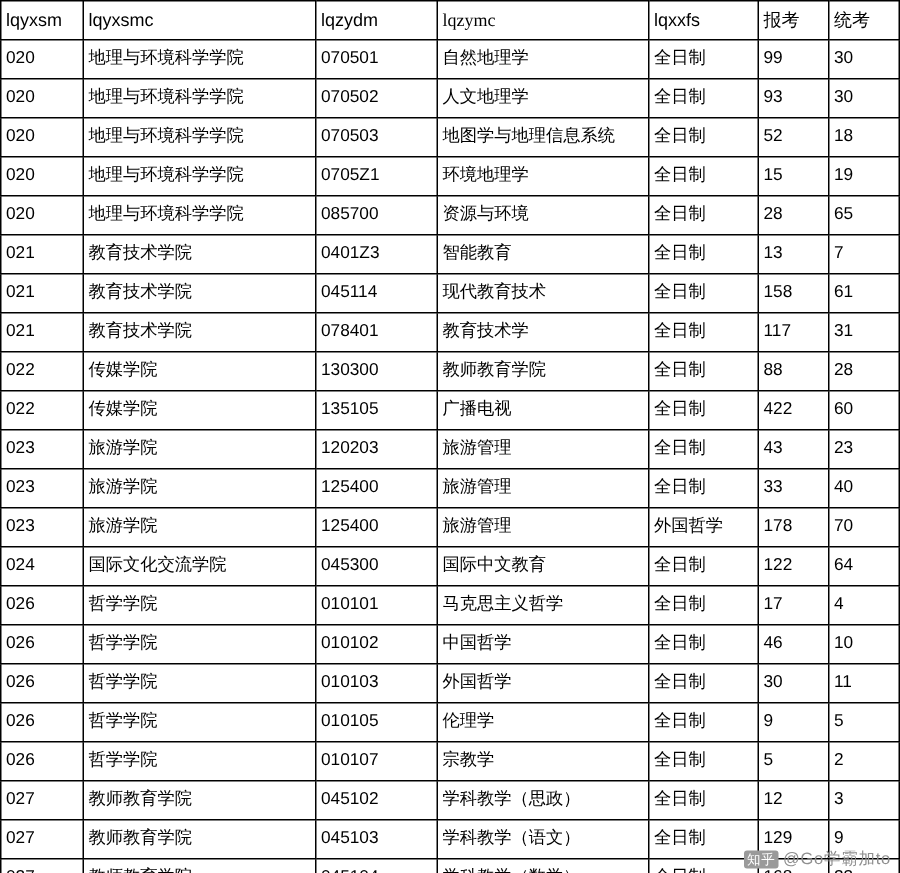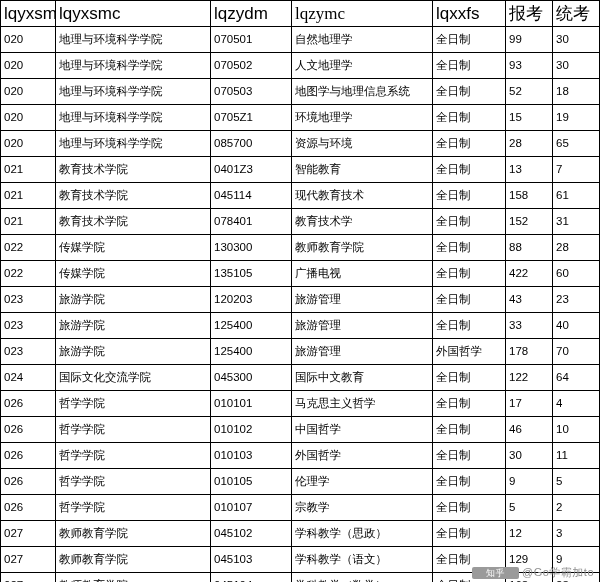--- a/index.html
+++ b/index.html
@@ -34,40 +34,40 @@
   }
   .c-lqyxsm  { width: 48px; }
   .c-lqyxsmc { width: 148px; }
   .c-lqzydm  { width: 74px; }
   .c-lqzymc  { width: 134px; font-family: Liberation Serif, serif; }
   .c-lqxxfs  { width: 66px; }
   .c-bk      { width: 40px; }
   .c-tk      { width: 40px; }
   .c-tmsh    { width: 50px; }
   .num { text-align: left; }
-  .head td { font-size: 17px; }
+  .head td { font-size: 12px; }
   .watermark {
     position: absolute;
     right: 6px;
     bottom: 2px;
     font-size: 11px;
     color: #8f8f8f;
     letter-spacing: 0.5px;
     font-family: "Liberation Sans", "DejaVu Sans", sans-serif;
     white-space: nowrap;
     display: flex;
     align-items: center;
     gap: 3px;
   }
   .wm-logo {
     display: inline-block;
     background: #9a9a9a;
     color: #ffffff;
     font-size: 9px;
-    padding: 0 14px;
+    padding: 0 2px;
     border-radius: 2px;
     line-height: 12px;
   }
 </style>
 </head>
 <body>
 
 <table class="grid">
   <thead>
     <tr class="head">
@@ -151,21 +151,21 @@
         <td class="c-bk num">158</td>
         <td class="c-tk num">61</td>
         <td class="c-tmsh num">0</td>
       </tr>
       <tr>
         <td class="c-lqyxsm">021</td>
         <td class="c-lqyxsmc">教育技术学院</td>
         <td class="c-lqzydm">078401</td>
         <td class="c-lqzymc">教育技术学</td>
         <td class="c-lqxxfs">全日制</td>
-        <td class="c-bk num">152</td>
+        <td class="c-bk num">117</td>
         <td class="c-tk num">31</td>
         <td class="c-tmsh num">1</td>
       </tr>
       <tr>
         <td class="c-lqyxsm">022</td>
         <td class="c-lqyxsmc">传媒学院</td>
         <td class="c-lqzydm">130300</td>
         <td class="c-lqzymc">教师教育学院</td>
         <td class="c-lqxxfs">全日制</td>
         <td class="c-bk num">88</td>

